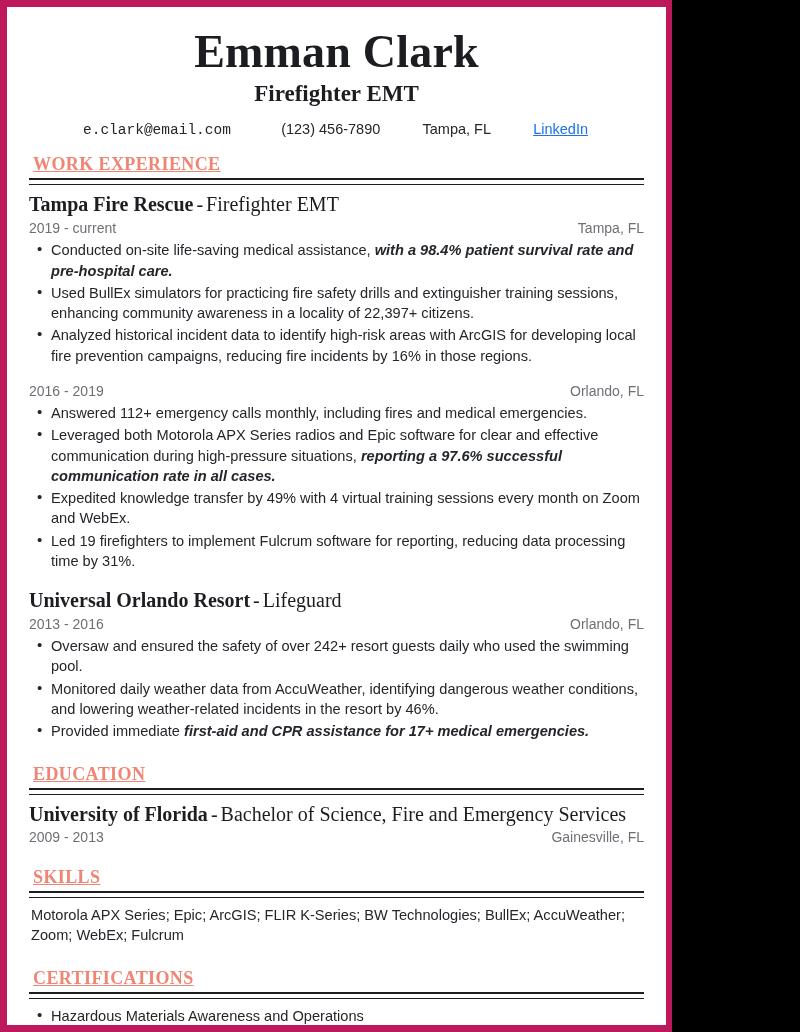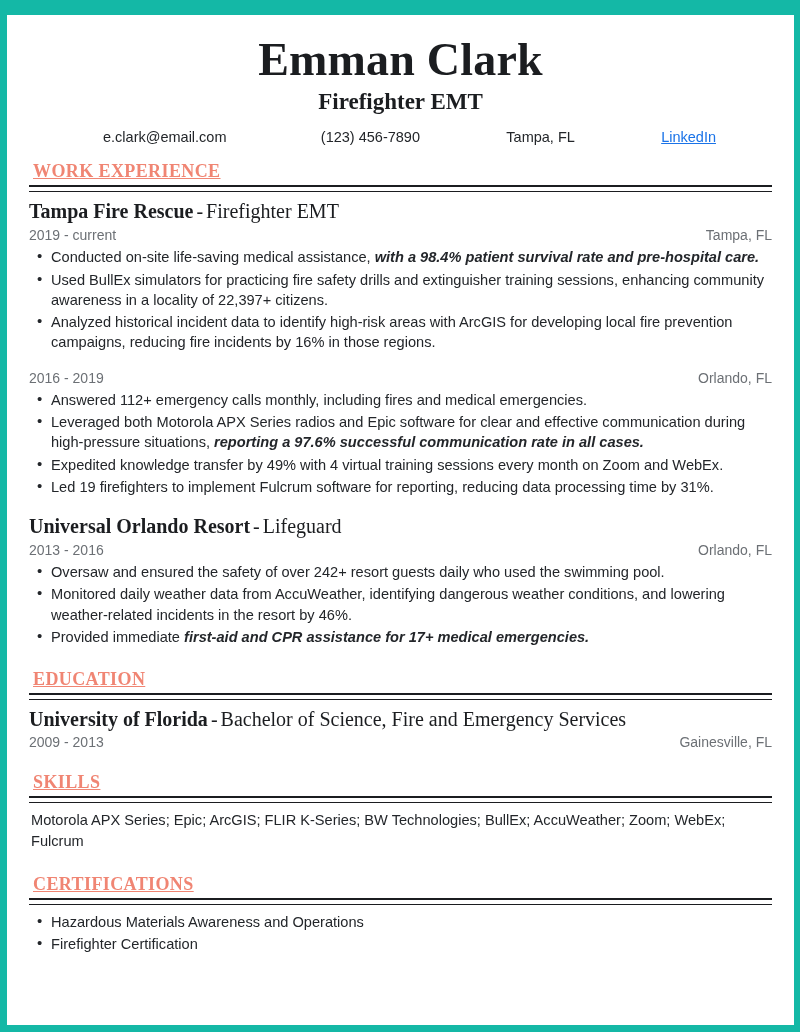--- a/index.html
+++ b/index.html
@@ -8,24 +8,24 @@
     background: #000000;
   }
   body {
     width: 800px;
     height: 1032px;
     overflow: hidden;
     font-family: "Liberation Sans", sans-serif;
   }
   .page-frame {
     box-sizing: border-box;
-    width: 800px;
+    width: 672px;
     height: 1032px;
-    background: #14b8a6;
-    padding: 15px 6px 7px 7px;
+    background: #be185d;
+    padding: 7px 6px 7px 7px;
   }
   .page {
     box-sizing: border-box;
     width: 100%;
     height: 100%;
     background: #ffffff;
     padding: 14px 22px 0 22px;
     position: relative;
   }
 
@@ -54,21 +54,21 @@
     display: flex;
     justify-content: space-between;
     align-items: baseline;
     margin: 14px 34px 0 34px;
     font-size: 14.5px;
     color: #23262a;
   }
   .contact-item {
     white-space: nowrap;
   }
-  .contact-item.email   { flex: 0 0 auto; margin-left: 40px; }
+  .contact-item.email   { flex: 0 0 auto; margin-left: 20px; font-family: Liberation Mono, monospace; }
   .contact-item.phone   { flex: 0 0 auto; margin-left: 8px; }
   .contact-item.location{ flex: 0 0 auto; }
   .contact-link {
     color: #1a73e8;
     text-decoration: underline;
     white-space: nowrap;
     cursor: pointer;
     margin-right: 22px;
   }
 

